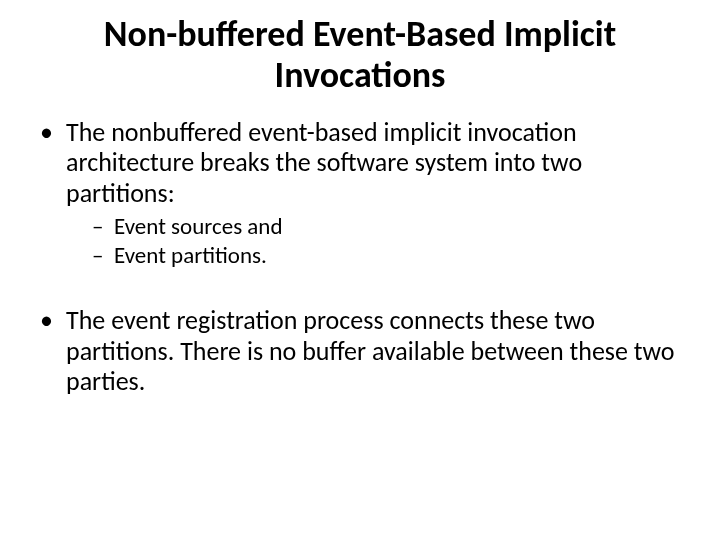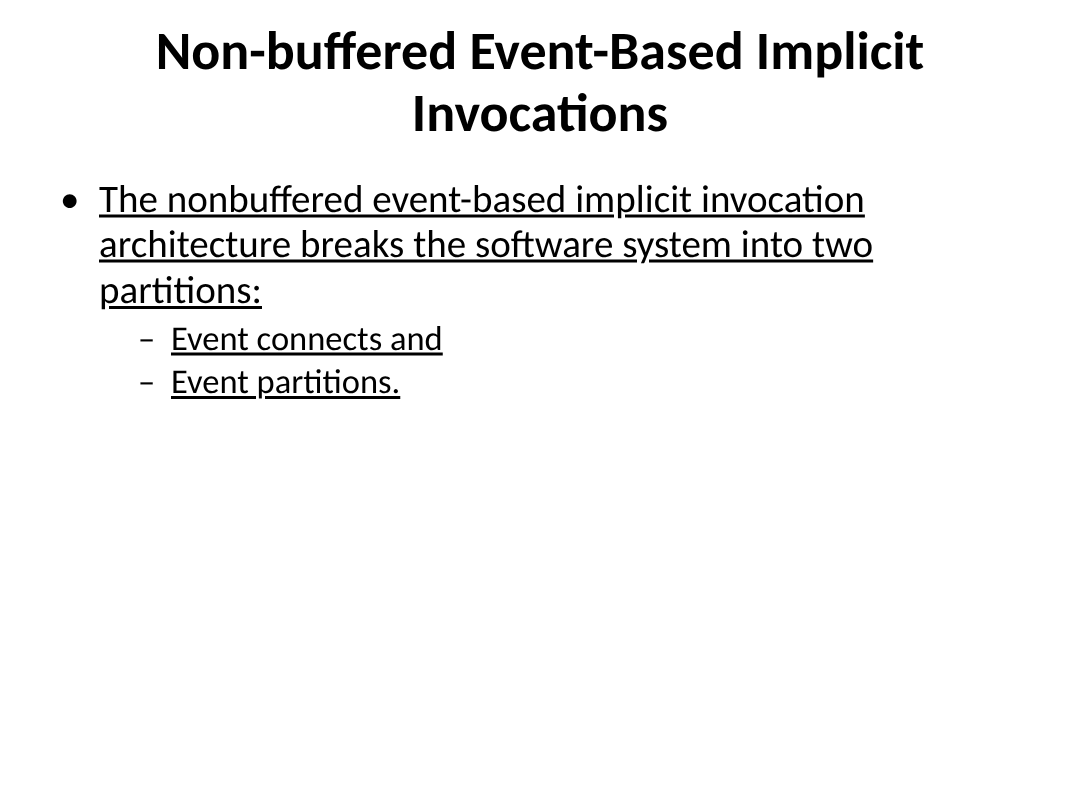--- a/index.html
+++ b/index.html
@@ -20,21 +20,20 @@
   }
   .title {
     font-size: 36px;
     text-align: center;
     line-height: 1.15;
     margin: 0 40px 20px 40px;
   }
   .body {
     font-size: 26px;
     line-height: 1.18;
-    text-decoration: underline;
   }
   ul.level1 {
     list-style: none;
     margin: 0;
     padding: 0 0 0 10px;
   }
   ul.level1 > li {
     position: relative;
     padding-left: 26px;
     margin-bottom: 6px;
@@ -72,23 +71,28 @@
 <body>
 
 <div class="slide">
   <h1 class="title">Non-buffered Event-Based Implicit Invocations</h1>
   <div class="body">
     <ul class="level1">
       <li>
         <span>The nonbuffered event-based implicit invocation architecture breaks the software system into two partitions:</span>
         <ul class="level2">
           <li>
-            <span>Event connects and</span>
+            <span>Event sources and</span>
           </li>
           <li>
             <span>Event partitions.</span>
           </li>
         </ul>
       </li>
     </ul>
     <div class="gap"></div>
+    <ul class="level1">
+      <li>
+        <span>The event registration process connects these two partitions. There is no buffer available between these two parties.</span>
+      </li>
+    </ul>
   </div>
 </div>
 
 </body></html>

